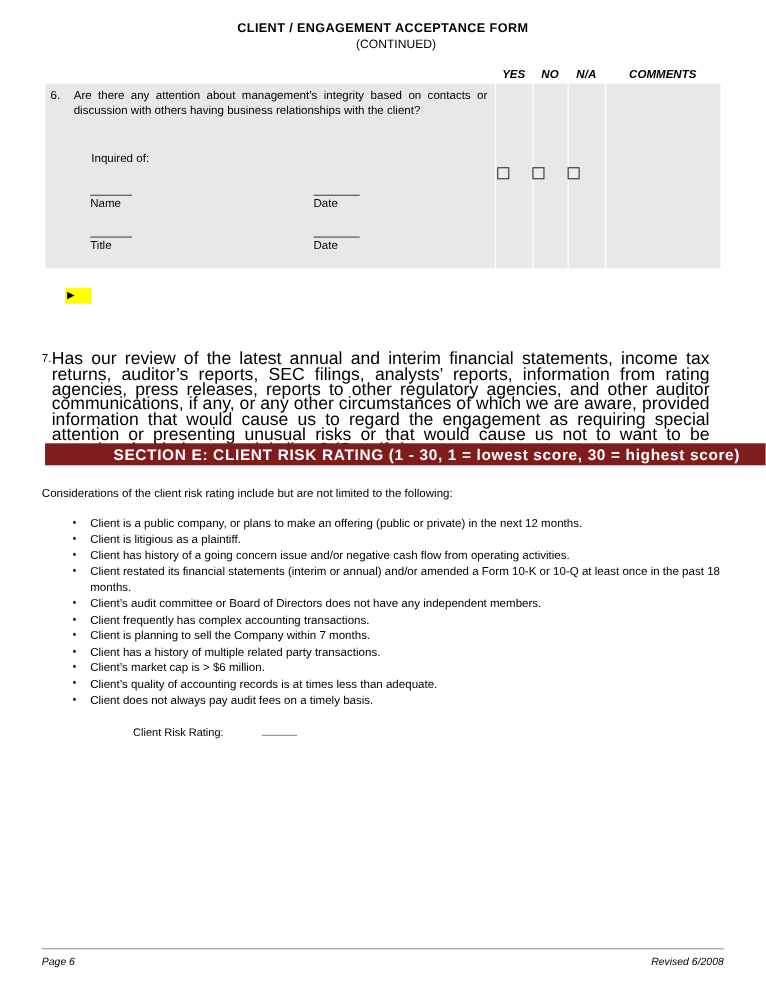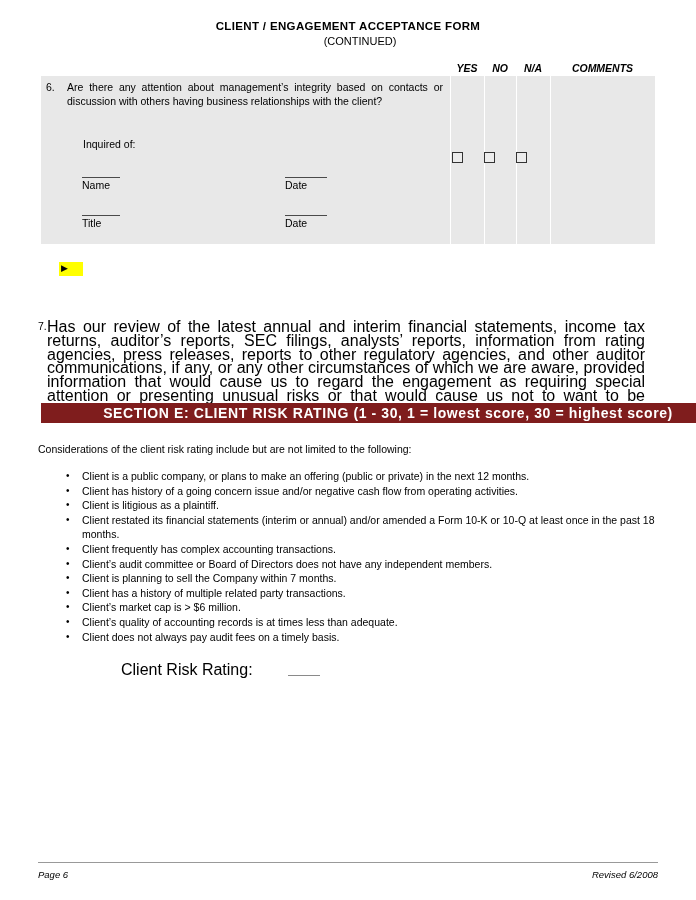--- a/index.html
+++ b/index.html
@@ -223,21 +223,21 @@
     left: 2px;
     top: 0;
     font-size: 10px;
   }
 
   
   .crr {
     position: absolute;
     left: 121px;
     top: 661px;
-    font-size: 16px;
+    font-size: 10px;
     display: flex;
     align-items: flex-end;
   }
   .crr-label { margin-right: 0; }
   .crr-blank {
     display: inline-block;
     width: 32px;
     height: 0;
     border-top: 1px solid #8a8a8a;
     margin-left: 35px;
@@ -324,25 +324,25 @@
 
   <div class="q7-num">7.</div>
   <div class="q7-text">Has our review of the latest annual and interim financial statements, income tax returns, auditor’s reports, SEC filings, analysts’ reports, information from rating agencies, press releases, reports to other regulatory agencies, and other auditor communications, if any, or any other circumstances of which we are aware, provided information that would cause us to regard the engagement as requiring special attention or presenting unusual risks or that would cause us not to want to be associated with the potential client? (Specify.)</div>
 
   <div class="section-banner">SECTION E:  CLIENT RISK RATING (1 - 30, 1 = lowest score, 30 = highest score)</div>
 
   <div class="consider-intro">Considerations of the client risk rating include but are not limited to the following:</div>
 
   <ul class="bullet-list">
     <li>Client is a public company, or plans to make an offering (public or private) in the next 12 months.</li>
+    <li>Client is litigious as a plaintiff.</li>
     <li>Client has history of a going concern issue and/or negative cash flow from operating activities.</li>
-    <li>Client is litigious as a plaintiff.</li>
     <li>Client restated its financial statements (interim or annual) and/or amended a Form 10-K or 10-Q at least once in the past 18 months.</li>
+    <li>Client’s audit committee or Board of Directors does not have any independent members.</li>
     <li>Client frequently has complex accounting transactions.</li>
-    <li>Client’s audit committee or Board of Directors does not have any independent members.</li>
     <li>Client is planning to sell the Company within 7 months.</li>
     <li>Client has a history of multiple related party transactions.</li>
     <li>Client’s market cap is &gt; $6 million.</li>
     <li>Client’s quality of accounting records is at times less than adequate.</li>
     <li>Client does not always pay audit fees on a timely basis.</li>
   </ul>
 
   <div class="crr">
     <span class="crr-label">Client Risk Rating:</span>
     <span class="crr-blank"></span>

